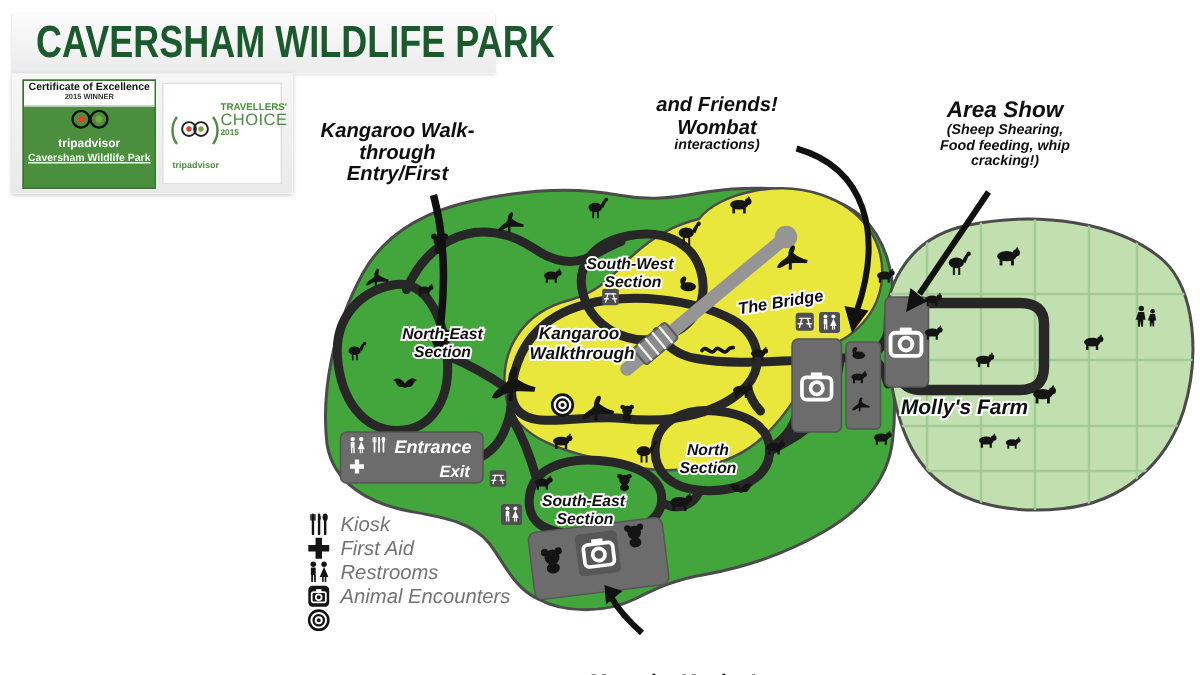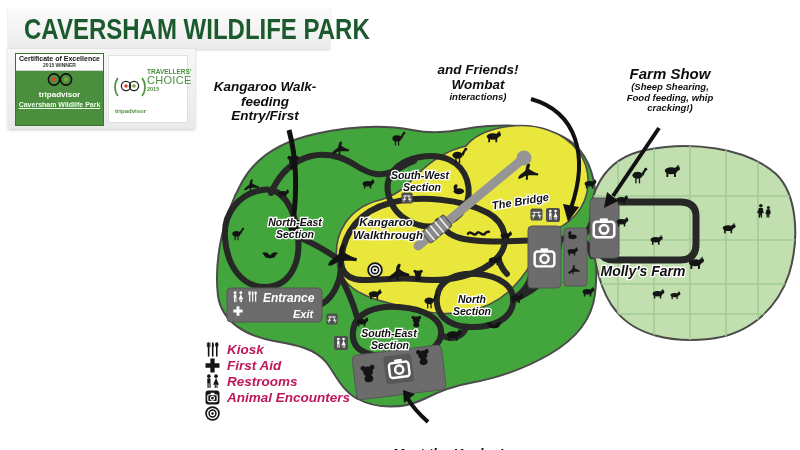--- a/index.html
+++ b/index.html
@@ -38,21 +38,21 @@
   .note .small{font-size:9.5px;line-height:1.12;}
   #note-kangaroo{left:198px;top:80px;width:134px;}
   #note-wombat{left:408px;top:63px;width:140px;}
   #note-farm{left:610px;top:66px;width:120px;}
   #note-koalas{left:378px;top:425px;width:140px;font-size:14px;margin-top:22px;}
   
   .legend{position:absolute;left:205px;top:341px;z-index:4;}
   .lg-row{display:flex;align-items:center;height:16px;margin-bottom:0px;}
   .lg-ic{width:15px;height:15px;margin-right:7px;color:#141414;flex:0 0 15px;}
   .lg-ic svg{width:15px;height:15px;}
-  .lg-label{font-size:13.5px;font-weight:bold;font-style:italic;color:#be185d;white-space:nowrap;}
+  .lg-label{font-size:13.5px;font-weight:normal;font-style:italic;color:#737373;white-space:nowrap;}
   .map-svg{position:absolute;left:0;top:0;z-index:1;}
 </style>
 </head>
 <body>
 
 <div class="stage">
 
   <svg class="map-svg" width="800" height="450" viewBox="0 0 800 450">
     <defs>
 
@@ -332,30 +332,30 @@
         <div class="t1">TRAVELLERS'</div>
         <div class="t2">CHOICE</div>
         <div class="t3">2015</div>
       </div>
       <div class="brand2">tripadvisor</div>
     </div>
   </div>
 
   <div class="note" id="note-kangaroo">
     <div class="big">Kangaroo Walk-</div>
-    <div class="big">feeding</div>
+    <div class="big">through</div>
     <div class="big">Entry/First</div>
   </div>
   <div class="note" id="note-wombat">
     <div class="big">and Friends!</div>
     <div class="big">Wombat</div>
     <div class="small">interactions)</div>
   </div>
   <div class="note" id="note-farm">
-    <div class="big2">Farm Show</div>
+    <div class="big2">Area Show</div>
     <div class="small">(Sheep Shearing,</div>
     <div class="small">Food feeding, whip</div>
     <div class="small">cracking!)</div>
   </div>
   <div class="note" id="note-koalas">Meet the Koalas!</div>
 
   <div class="legend">
     <div class="lg-row">
       <span class="lg-ic">
           <svg viewBox="0 0 14 14">

